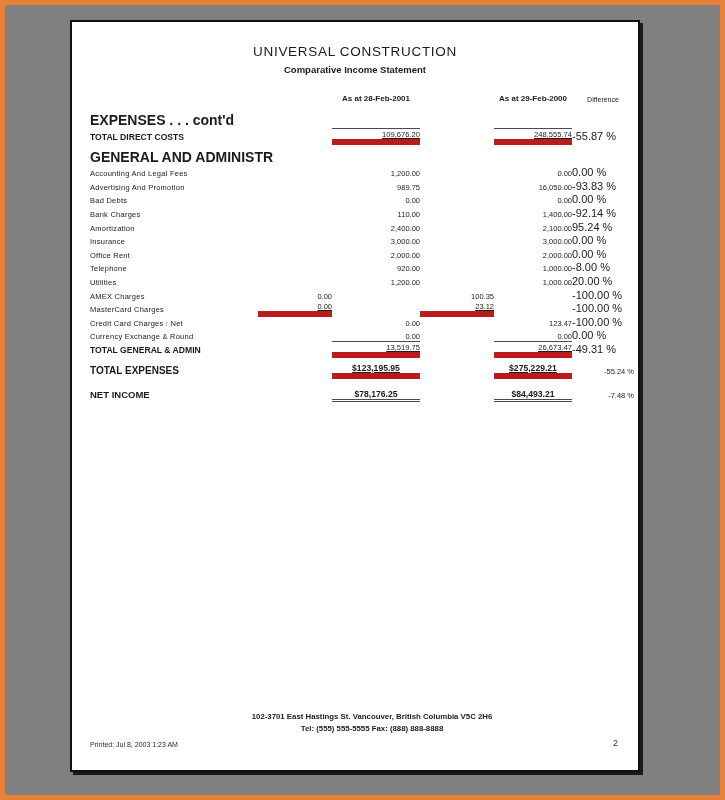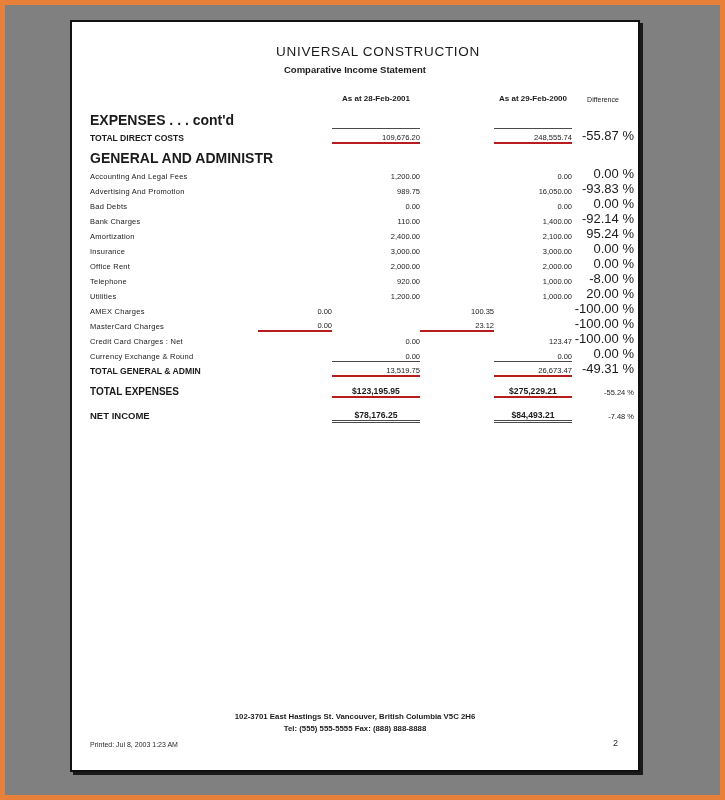--- a/index.html
+++ b/index.html
@@ -50,21 +50,20 @@
   .doc-title {
     position: absolute;
     top: 22px;
     left: 0;
     width: 100%;
     text-align: center;
     font-size: 13.5px;
     letter-spacing: 0.7px;
     color: #1b1b1b;
     font-weight: 400;
-    padding-left: 23px;
   }
   .doc-subtitle {
     position: absolute;
     top: 42px;
     left: 0;
     width: 100%;
     text-align: center;
     font-size: 9.5px;
     font-weight: bold;
     color: #1b1b1b;
@@ -99,21 +98,21 @@
     padding-bottom: 9px;
     color: #1b1b1b;
   }
   .hdr-row td.diff-hdr {
     font-weight: normal;
     font-size: 7px;
   }
 
   .num { text-align: right; font-size: 7.5px; padding-right: 4px; }
   .num-sub { text-align: right; font-size: 7.5px; padding-right: 6px; }
-  .diff { text-align: right; font-size: 13px; padding-right: 2px; }
+  .diff { text-align: left; font-size: 11px; padding-right: 2px; }
 
   tr.r { height: 13.6px; }
 
   .lbl-section {
     font-size: 14px;
     font-weight: bold;
     padding-left: 0px;
   }
   .lbl-total-ind {
     font-size: 8.6px;
@@ -157,30 +156,30 @@
     padding-right: 2px;
   }
   .tot-num {
     text-align: right;
     font-size: 7.6px;
     padding-right: 4px;
   }
 
   
   .rule-top   { border-top: 1px solid #4a4a4a; }
-  .rule-bot   { border-bottom: 2px solid #b91c1c; }
+  .rule-bot   { border-bottom: 6px solid #b91c1c; text-decoration: underline; }
   .rule-dbl   { border-bottom: 3px double #4a4a4a; }
   .spacer-sm  { height: 7px; }
   .spacer-md  { height: 11px; }
 
   
   .footer-addr {
     position: absolute;
     bottom: 36px;
-    left: 0;
+    left: 17px;
     width: 100%;
     text-align: center;
     font-size: 7.8px;
     font-weight: bold;
     color: #1b1b1b;
     line-height: 1.45;
   }
   .footer-printed {
     position: absolute;
     bottom: 22px;

